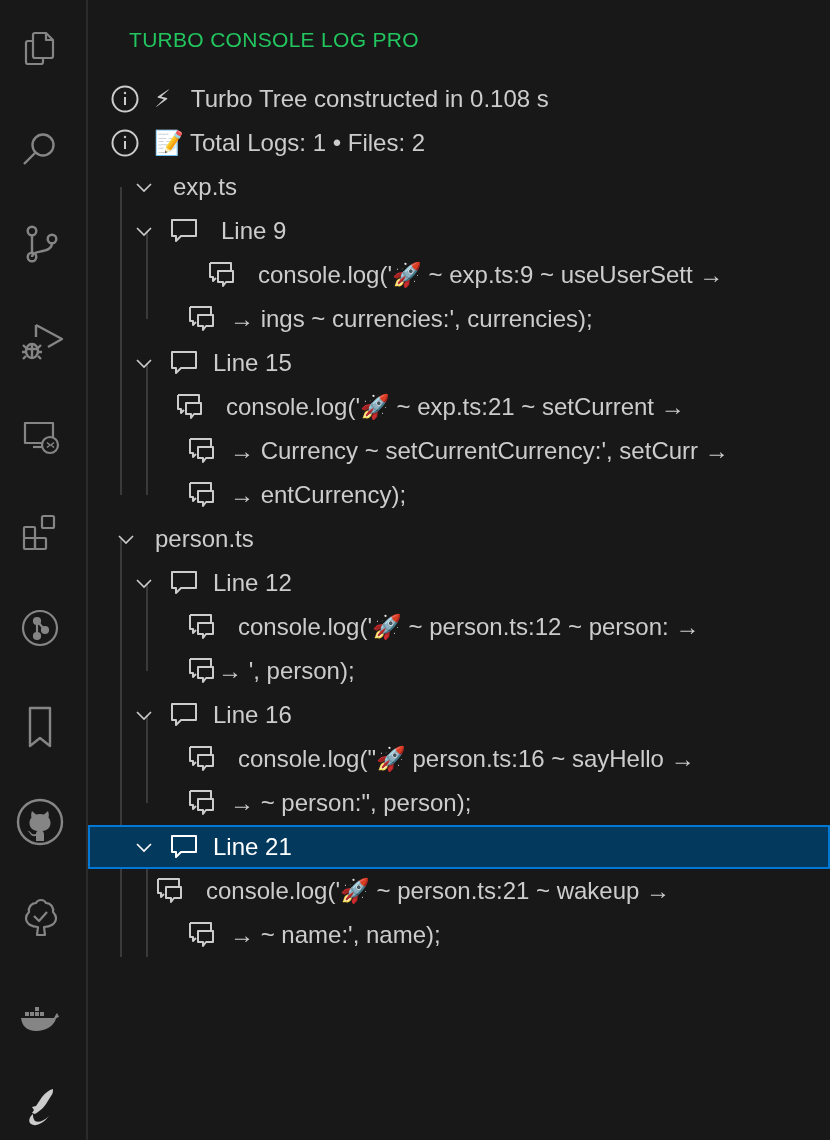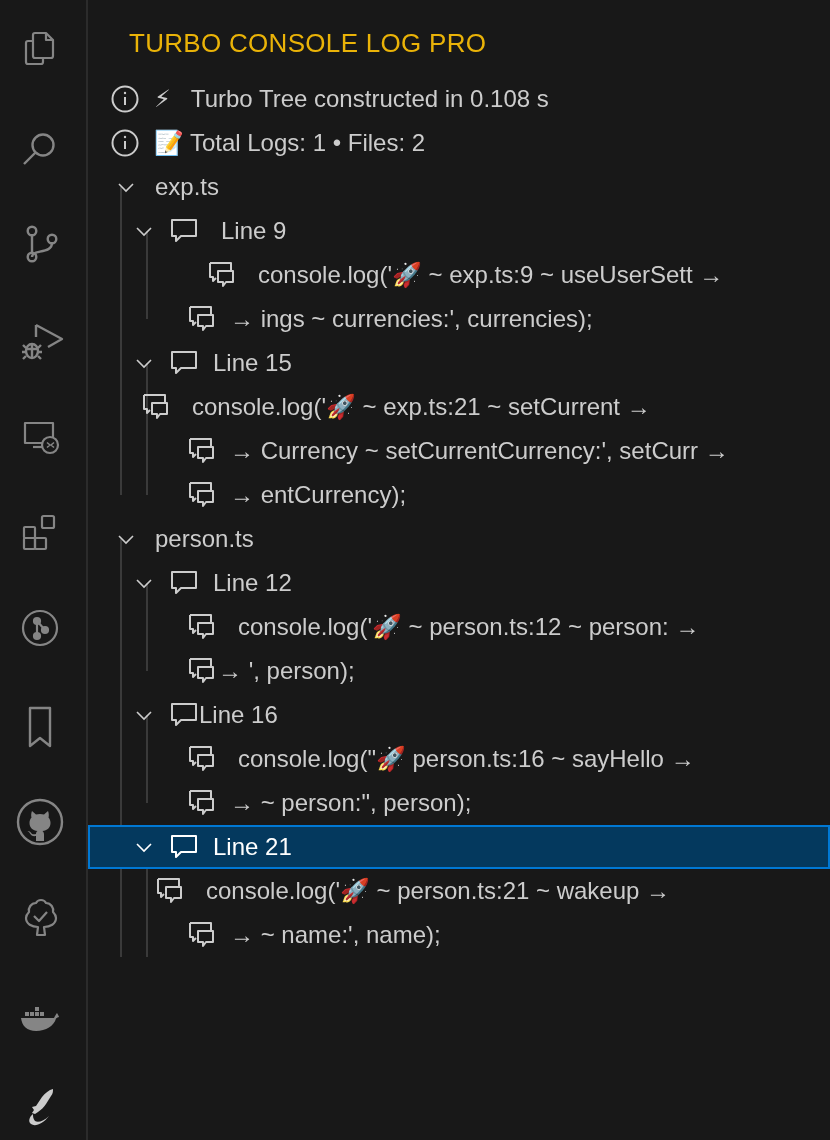--- a/index.html
+++ b/index.html
@@ -20,21 +20,21 @@
       display: flex; align-items: center; justify-content: center;
       cursor: pointer;
     }
     .act-icon svg { width: 50px; height: 50px; }
     .sidebar {
       position: absolute; left: 88px; top: 0; right: 0; bottom: 0;
       background: #181818;
     }
     .sidebar-title {
       position: absolute; left: 41px; top: 28px;
-      font-size: 26px; letter-spacing: 0.3px; color: #eab308;
+      font-size: 21px; letter-spacing: 0.3px; color: #22c55e;
     }
     .tree { position: absolute; left: 0; top: 77px; right: 0; }
     .row {
       position: relative; height: 44px; display: flex; align-items: center;
       font-size: 24px; color: #cccccc; white-space: nowrap;
       box-sizing: border-box;
     }
     .row.selected {
       background: #04395e;
       outline: 2px solid #0078d4; outline-offset: -2px;
@@ -170,155 +170,155 @@
         <svg width="30" height="30" viewBox="0 0 30 30" fill="none" stroke="#cccccc" stroke-width="2">
             <circle cx="15" cy="15" r="12.5"></circle>
             <path d="M15 13v8"></path>
             <circle cx="15" cy="9" r="1.2" fill="#cccccc" stroke="none"></circle>
           </svg>
       </span>
       <span class="emoji" style="margin-left:14px">📝</span>
       <span style="margin-left:6px">Total Logs: 1 • Files: 2</span>
     </div>
 
+    <div class="row" style="padding-left:41px">
+      <span class="twistie">
+          <svg viewBox="0 0 22 22" fill="none" stroke="#cccccc" stroke-width="1.6">
+            <path d="M4 8l7 7 7-7"></path>
+          </svg>
+        </span>
+      <span style="margin-left:14px">exp.ts</span>
+    </div>
+
+    <div class="row" style="padding-left:41px">
+      <span class="twistie">
+          <svg viewBox="0 0 22 22" fill="none" stroke="#cccccc" stroke-width="1.6">
+            <path d="M4 8l7 7 7-7"></path>
+          </svg>
+        </span>
+      <span class="ico" style="margin-left:10px">
+          <svg width="30" height="28" viewBox="0 0 30 28" fill="none" stroke="#cccccc" stroke-width="2" stroke-linejoin="round">
+            <path d="M3 3h24v16H12l-5 5v-5H3z"></path>
+          </svg>
+        </span>
+      <span style="margin-left:22px">Line 9</span>
+    </div>
+    <div class="row" style="padding-left:118px">
+      <span class="ico">
+          <svg width="30" height="30" viewBox="0 0 30 30" fill="none" stroke="#cccccc" stroke-width="2" stroke-linejoin="round">
+            <path d="M4 3h21v7M4 3v14h3v4l3-3"></path>
+            <path d="M12 11h15v11h-7l-3 4v-4h-5z"></path>
+          </svg>
+        </span>
+      <span style="margin-left:22px"><span>console.log('</span><span class="emoji">🚀</span><span> ~ exp.ts:9 ~ useUserSett →</span></span>
+    </div>
+    <div class="row" style="padding-left:98px">
+      <span class="ico">
+          <svg width="30" height="30" viewBox="0 0 30 30" fill="none" stroke="#cccccc" stroke-width="2" stroke-linejoin="round">
+            <path d="M4 3h21v7M4 3v14h3v4l3-3"></path>
+            <path d="M12 11h15v11h-7l-3 4v-4h-5z"></path>
+          </svg>
+        </span>
+      <span style="margin-left:14px">→ ings ~ currencies:', currencies);</span>
+    </div>
+
+    <div class="row" style="padding-left:41px">
+      <span class="twistie">
+          <svg viewBox="0 0 22 22" fill="none" stroke="#cccccc" stroke-width="1.6">
+            <path d="M4 8l7 7 7-7"></path>
+          </svg>
+        </span>
+      <span class="ico" style="margin-left:10px">
+          <svg width="30" height="28" viewBox="0 0 30 28" fill="none" stroke="#cccccc" stroke-width="2" stroke-linejoin="round">
+            <path d="M3 3h24v16H12l-5 5v-5H3z"></path>
+          </svg>
+        </span>
+      <span style="margin-left:14px">Line 15</span>
+    </div>
+    <div class="row" style="padding-left:86px">
+      <span class="ico">
+          <svg width="30" height="30" viewBox="0 0 30 30" fill="none" stroke="#cccccc" stroke-width="2" stroke-linejoin="round">
+            <path d="M4 3h21v7M4 3v14h3v4l3-3"></path>
+            <path d="M12 11h15v11h-7l-3 4v-4h-5z"></path>
+          </svg>
+        </span>
+      <span style="margin-left:22px"><span>console.log('</span><span class="emoji">🚀</span><span> ~ exp.ts:21 ~ setCurrent →</span></span>
+    </div>
+    <div class="row" style="padding-left:98px">
+      <span class="ico">
+          <svg width="30" height="30" viewBox="0 0 30 30" fill="none" stroke="#cccccc" stroke-width="2" stroke-linejoin="round">
+            <path d="M4 3h21v7M4 3v14h3v4l3-3"></path>
+            <path d="M12 11h15v11h-7l-3 4v-4h-5z"></path>
+          </svg>
+        </span>
+      <span style="margin-left:14px">→ Currency ~ setCurrentCurrency:', setCurr →</span>
+    </div>
+    <div class="row" style="padding-left:98px">
+      <span class="ico">
+          <svg width="30" height="30" viewBox="0 0 30 30" fill="none" stroke="#cccccc" stroke-width="2" stroke-linejoin="round">
+            <path d="M4 3h21v7M4 3v14h3v4l3-3"></path>
+            <path d="M12 11h15v11h-7l-3 4v-4h-5z"></path>
+          </svg>
+        </span>
+      <span style="margin-left:14px">→ entCurrency);</span>
+    </div>
+
     <div class="row" style="padding-left:23px">
       <span class="twistie">
           <svg viewBox="0 0 22 22" fill="none" stroke="#cccccc" stroke-width="1.6">
             <path d="M4 8l7 7 7-7"></path>
           </svg>
         </span>
-      <span style="margin-left:14px">exp.ts</span>
+      <span style="margin-left:14px">person.ts</span>
     </div>
 
     <div class="row" style="padding-left:41px">
       <span class="twistie">
           <svg viewBox="0 0 22 22" fill="none" stroke="#cccccc" stroke-width="1.6">
             <path d="M4 8l7 7 7-7"></path>
           </svg>
         </span>
       <span class="ico" style="margin-left:10px">
           <svg width="30" height="28" viewBox="0 0 30 28" fill="none" stroke="#cccccc" stroke-width="2" stroke-linejoin="round">
             <path d="M3 3h24v16H12l-5 5v-5H3z"></path>
           </svg>
         </span>
-      <span style="margin-left:22px">Line 9</span>
-    </div>
-    <div class="row" style="padding-left:118px">
-      <span class="ico">
-          <svg width="30" height="30" viewBox="0 0 30 30" fill="none" stroke="#cccccc" stroke-width="2" stroke-linejoin="round">
-            <path d="M4 3h21v7M4 3v14h3v4l3-3"></path>
-            <path d="M12 11h15v11h-7l-3 4v-4h-5z"></path>
-          </svg>
-        </span>
-      <span style="margin-left:22px"><span>console.log('</span><span class="emoji">🚀</span><span> ~ exp.ts:9 ~ useUserSett →</span></span>
-    </div>
-    <div class="row" style="padding-left:98px">
-      <span class="ico">
-          <svg width="30" height="30" viewBox="0 0 30 30" fill="none" stroke="#cccccc" stroke-width="2" stroke-linejoin="round">
-            <path d="M4 3h21v7M4 3v14h3v4l3-3"></path>
-            <path d="M12 11h15v11h-7l-3 4v-4h-5z"></path>
-          </svg>
-        </span>
-      <span style="margin-left:14px">→ ings ~ currencies:', currencies);</span>
+      <span style="margin-left:14px">Line 12</span>
+    </div>
+    <div class="row" style="padding-left:98px">
+      <span class="ico">
+          <svg width="30" height="30" viewBox="0 0 30 30" fill="none" stroke="#cccccc" stroke-width="2" stroke-linejoin="round">
+            <path d="M4 3h21v7M4 3v14h3v4l3-3"></path>
+            <path d="M12 11h15v11h-7l-3 4v-4h-5z"></path>
+          </svg>
+        </span>
+      <span style="margin-left:22px"><span>console.log('</span><span class="emoji">🚀</span><span> ~ person.ts:12 ~ person: →</span></span>
+    </div>
+    <div class="row" style="padding-left:98px">
+      <span class="ico">
+          <svg width="30" height="30" viewBox="0 0 30 30" fill="none" stroke="#cccccc" stroke-width="2" stroke-linejoin="round">
+            <path d="M4 3h21v7M4 3v14h3v4l3-3"></path>
+            <path d="M12 11h15v11h-7l-3 4v-4h-5z"></path>
+          </svg>
+        </span>
+      <span style="margin-left:2px">→ ', person);</span>
     </div>
 
     <div class="row" style="padding-left:41px">
       <span class="twistie">
           <svg viewBox="0 0 22 22" fill="none" stroke="#cccccc" stroke-width="1.6">
             <path d="M4 8l7 7 7-7"></path>
           </svg>
         </span>
       <span class="ico" style="margin-left:10px">
           <svg width="30" height="28" viewBox="0 0 30 28" fill="none" stroke="#cccccc" stroke-width="2" stroke-linejoin="round">
             <path d="M3 3h24v16H12l-5 5v-5H3z"></path>
           </svg>
         </span>
-      <span style="margin-left:14px">Line 15</span>
-    </div>
-    <div class="row" style="padding-left:52px">
-      <span class="ico">
-          <svg width="30" height="30" viewBox="0 0 30 30" fill="none" stroke="#cccccc" stroke-width="2" stroke-linejoin="round">
-            <path d="M4 3h21v7M4 3v14h3v4l3-3"></path>
-            <path d="M12 11h15v11h-7l-3 4v-4h-5z"></path>
-          </svg>
-        </span>
-      <span style="margin-left:22px"><span>console.log('</span><span class="emoji">🚀</span><span> ~ exp.ts:21 ~ setCurrent →</span></span>
-    </div>
-    <div class="row" style="padding-left:98px">
-      <span class="ico">
-          <svg width="30" height="30" viewBox="0 0 30 30" fill="none" stroke="#cccccc" stroke-width="2" stroke-linejoin="round">
-            <path d="M4 3h21v7M4 3v14h3v4l3-3"></path>
-            <path d="M12 11h15v11h-7l-3 4v-4h-5z"></path>
-          </svg>
-        </span>
-      <span style="margin-left:14px">→ Currency ~ setCurrentCurrency:', setCurr →</span>
-    </div>
-    <div class="row" style="padding-left:98px">
-      <span class="ico">
-          <svg width="30" height="30" viewBox="0 0 30 30" fill="none" stroke="#cccccc" stroke-width="2" stroke-linejoin="round">
-            <path d="M4 3h21v7M4 3v14h3v4l3-3"></path>
-            <path d="M12 11h15v11h-7l-3 4v-4h-5z"></path>
-          </svg>
-        </span>
-      <span style="margin-left:14px">→ entCurrency);</span>
-    </div>
-
-    <div class="row" style="padding-left:23px">
-      <span class="twistie">
-          <svg viewBox="0 0 22 22" fill="none" stroke="#cccccc" stroke-width="1.6">
-            <path d="M4 8l7 7 7-7"></path>
-          </svg>
-        </span>
-      <span style="margin-left:14px">person.ts</span>
-    </div>
-
-    <div class="row" style="padding-left:41px">
-      <span class="twistie">
-          <svg viewBox="0 0 22 22" fill="none" stroke="#cccccc" stroke-width="1.6">
-            <path d="M4 8l7 7 7-7"></path>
-          </svg>
-        </span>
-      <span class="ico" style="margin-left:10px">
-          <svg width="30" height="28" viewBox="0 0 30 28" fill="none" stroke="#cccccc" stroke-width="2" stroke-linejoin="round">
-            <path d="M3 3h24v16H12l-5 5v-5H3z"></path>
-          </svg>
-        </span>
-      <span style="margin-left:14px">Line 12</span>
-    </div>
-    <div class="row" style="padding-left:98px">
-      <span class="ico">
-          <svg width="30" height="30" viewBox="0 0 30 30" fill="none" stroke="#cccccc" stroke-width="2" stroke-linejoin="round">
-            <path d="M4 3h21v7M4 3v14h3v4l3-3"></path>
-            <path d="M12 11h15v11h-7l-3 4v-4h-5z"></path>
-          </svg>
-        </span>
-      <span style="margin-left:22px"><span>console.log('</span><span class="emoji">🚀</span><span> ~ person.ts:12 ~ person: →</span></span>
-    </div>
-    <div class="row" style="padding-left:98px">
-      <span class="ico">
-          <svg width="30" height="30" viewBox="0 0 30 30" fill="none" stroke="#cccccc" stroke-width="2" stroke-linejoin="round">
-            <path d="M4 3h21v7M4 3v14h3v4l3-3"></path>
-            <path d="M12 11h15v11h-7l-3 4v-4h-5z"></path>
-          </svg>
-        </span>
-      <span style="margin-left:2px">→ ', person);</span>
-    </div>
-
-    <div class="row" style="padding-left:41px">
-      <span class="twistie">
-          <svg viewBox="0 0 22 22" fill="none" stroke="#cccccc" stroke-width="1.6">
-            <path d="M4 8l7 7 7-7"></path>
-          </svg>
-        </span>
-      <span class="ico" style="margin-left:10px">
-          <svg width="30" height="28" viewBox="0 0 30 28" fill="none" stroke="#cccccc" stroke-width="2" stroke-linejoin="round">
-            <path d="M3 3h24v16H12l-5 5v-5H3z"></path>
-          </svg>
-        </span>
-      <span style="">Line 16</span>
+      <span style="margin-left:14px">Line 16</span>
     </div>
     <div class="row" style="padding-left:98px">
       <span class="ico">
           <svg width="30" height="30" viewBox="0 0 30 30" fill="none" stroke="#cccccc" stroke-width="2" stroke-linejoin="round">
             <path d="M4 3h21v7M4 3v14h3v4l3-3"></path>
             <path d="M12 11h15v11h-7l-3 4v-4h-5z"></path>
           </svg>
         </span>
       <span style="margin-left:22px"><span>console.log("</span><span class="emoji">🚀</span><span> person.ts:16 ~ sayHello  →</span></span>
     </div>

